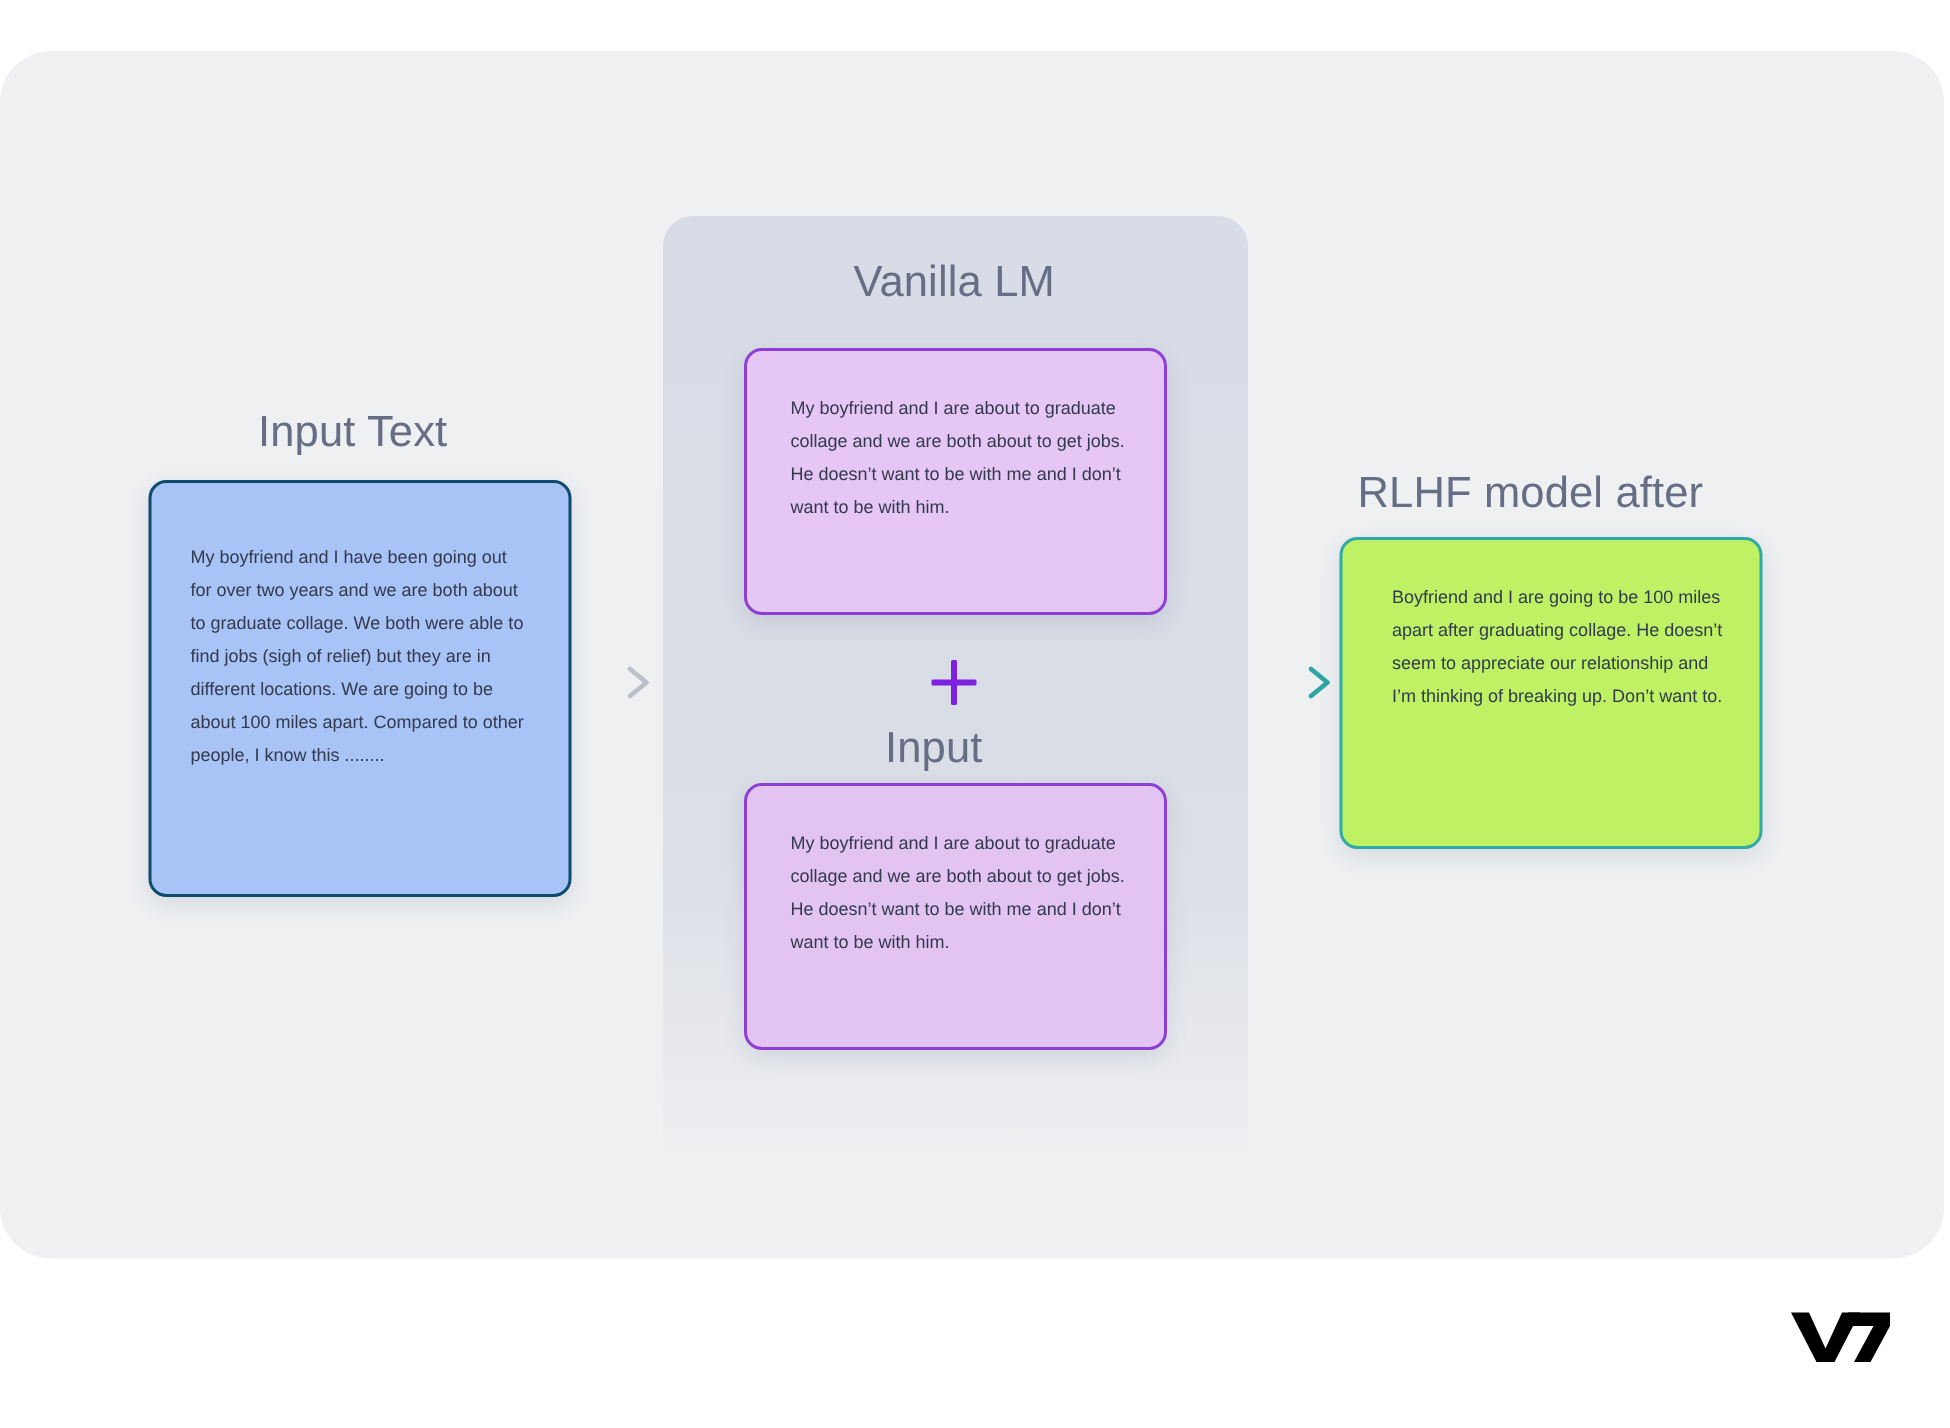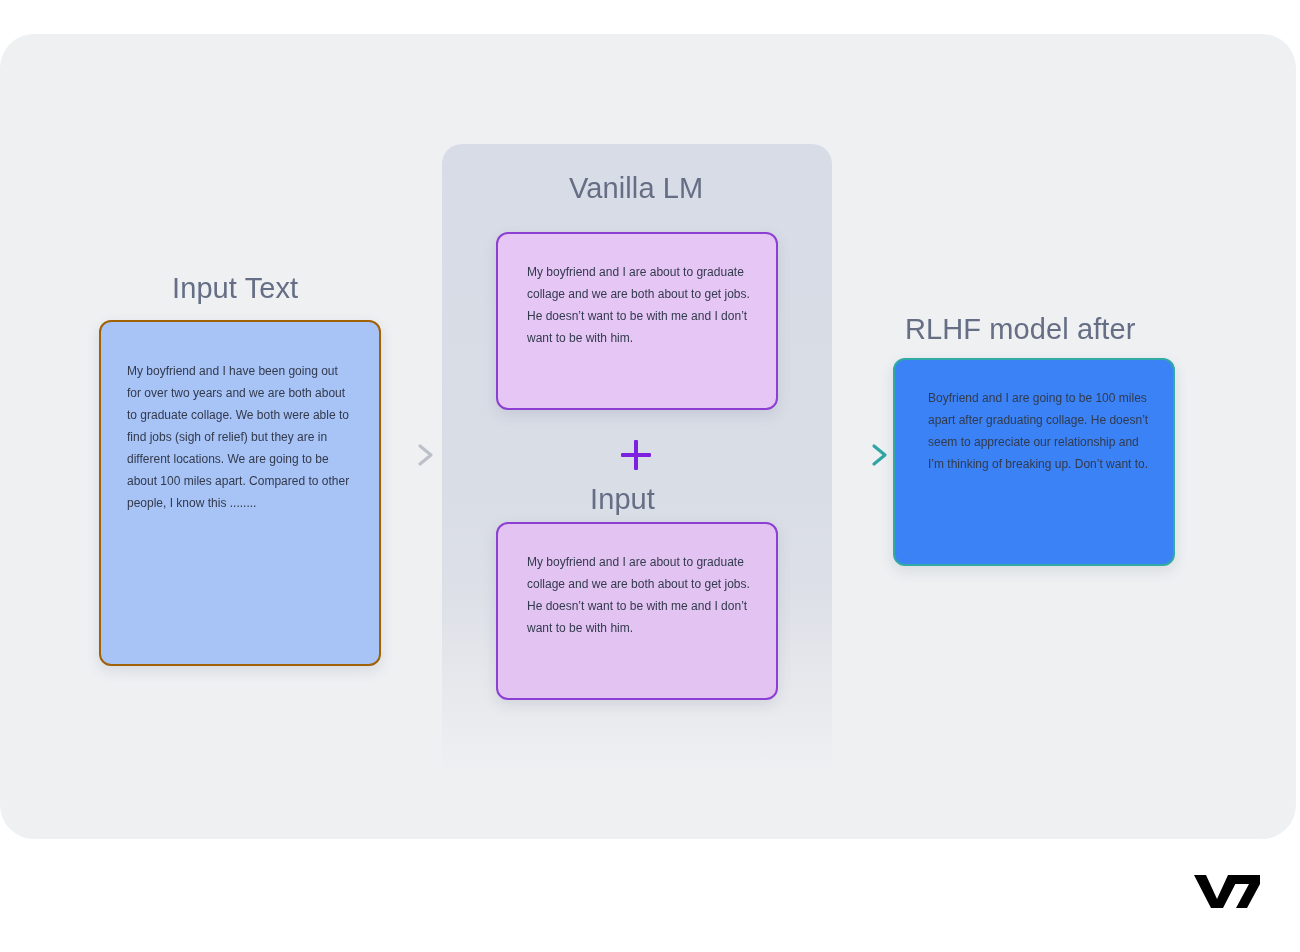--- a/index.html
+++ b/index.html
@@ -66,23 +66,23 @@
     color: #323a4d;
     white-space: pre-line;
     box-shadow: 0 5px 14px rgba(80, 90, 120, .14);
   }
 
   
   #card-input {
     left: 99px;
     top: 320px;
     width: 282px;
-    height: 346px;
+    height: 278px;
     background: #a8c3f5;
-    border: 2px solid #a16207;
+    border: 2px solid #0c4a6e;
     padding: 38px 24px 0 26px;
   }
 
   
   #card-vanilla {
     left: 496px;
     top: 232px;
     width: 282px;
     height: 178px;
     background: #e6c6f5;
@@ -100,21 +100,21 @@
     border: 2px solid #8d3fd3;
     padding: 27px 22px 0 29px;
   }
 
   
   #card-rlhf {
     left: 893px;
     top: 358px;
     width: 282px;
     height: 208px;
-    background: #3b82f6;
+    background: #bef264;
     border: 2px solid #31a9a4;
     padding: 27px 22px 0 33px;
   }
 
   
   .arrow { position: absolute; }
   #arrow-input-to-middle { left: 378px; top: 438px; }
   #arrow-middle-to-rlhf  { left: 832px; top: 438px; }
 
   

